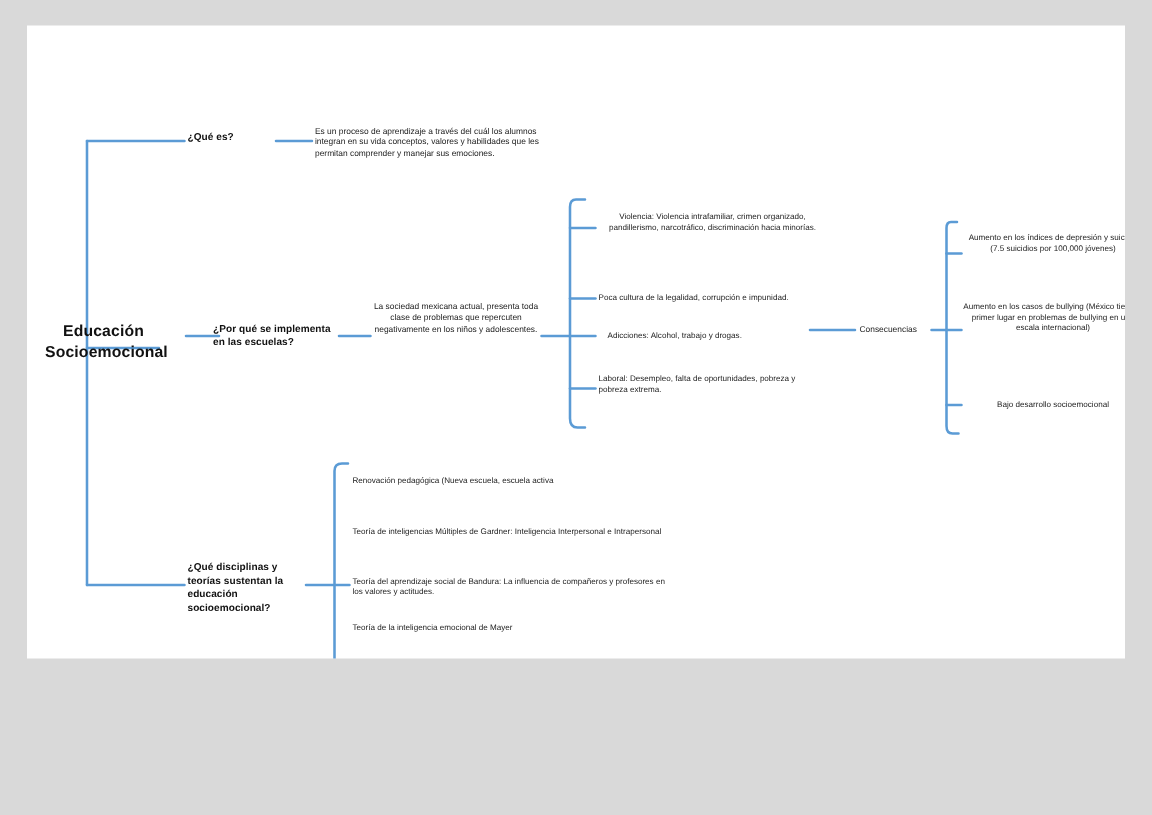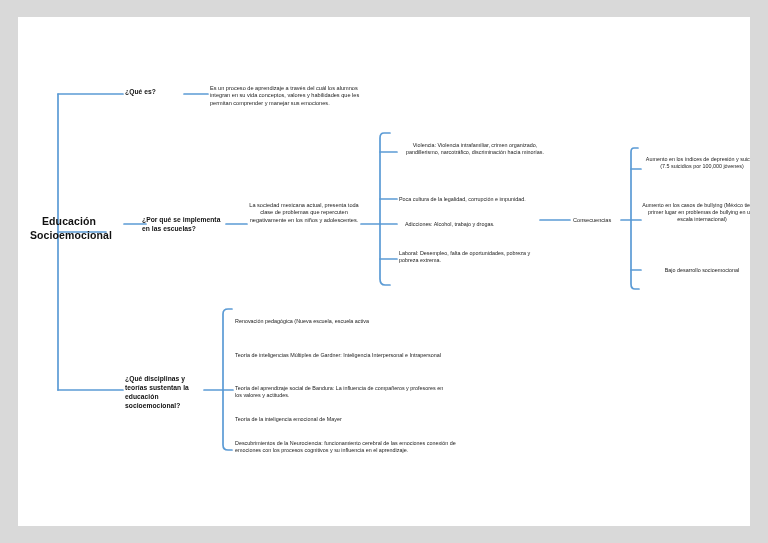--- a/index.html
+++ b/index.html
@@ -15,21 +15,21 @@
     width: 768px;
     height: 543px;
     background: #d9d9d9;
     overflow: hidden;
   }
   #canvas {
     position: absolute;
     left: 18px;
     top: 17px;
     width: 732px;
-    height: 509px;
+    height: 422px;
     background: #ffffff;
     overflow: hidden;
   }
   
   .node {
     position: absolute;
     color: #1a1a1a;
     line-height: 1.32;
     -webkit-font-smoothing: antialiased;
   }

